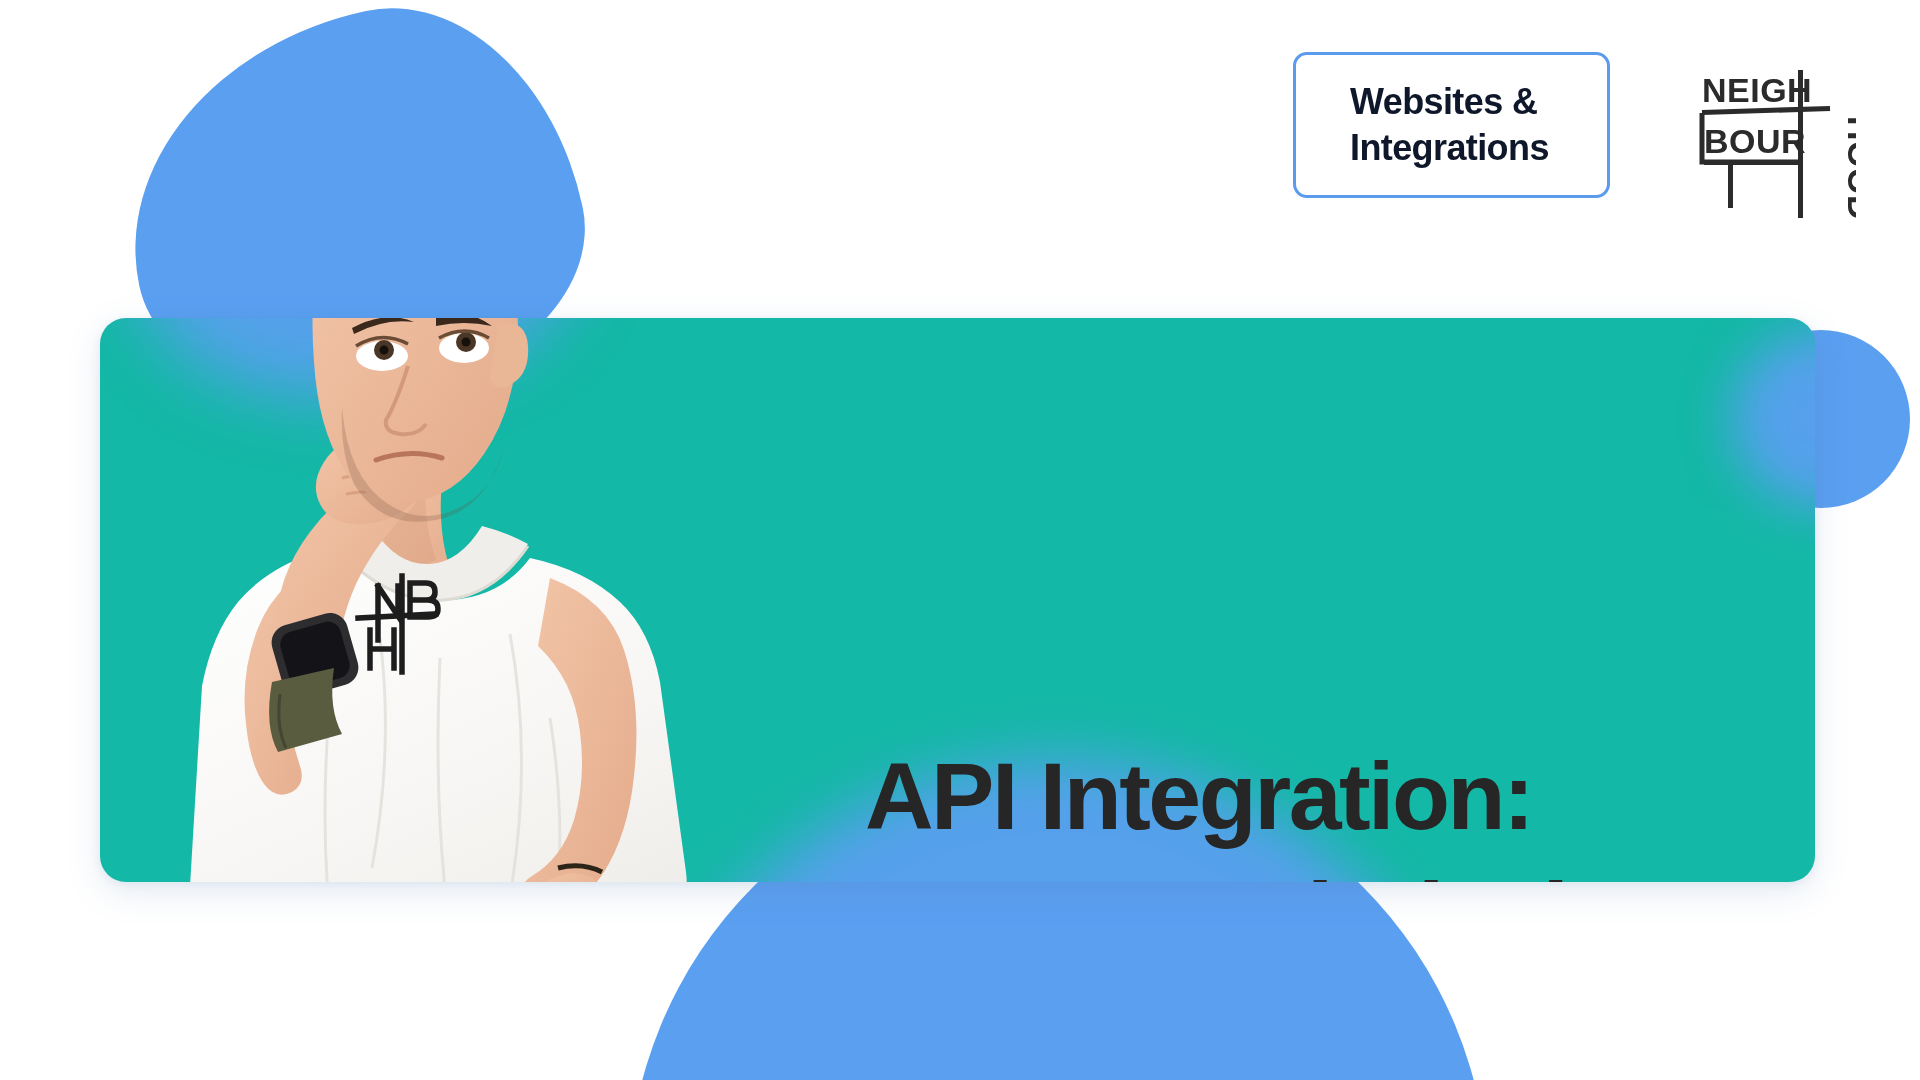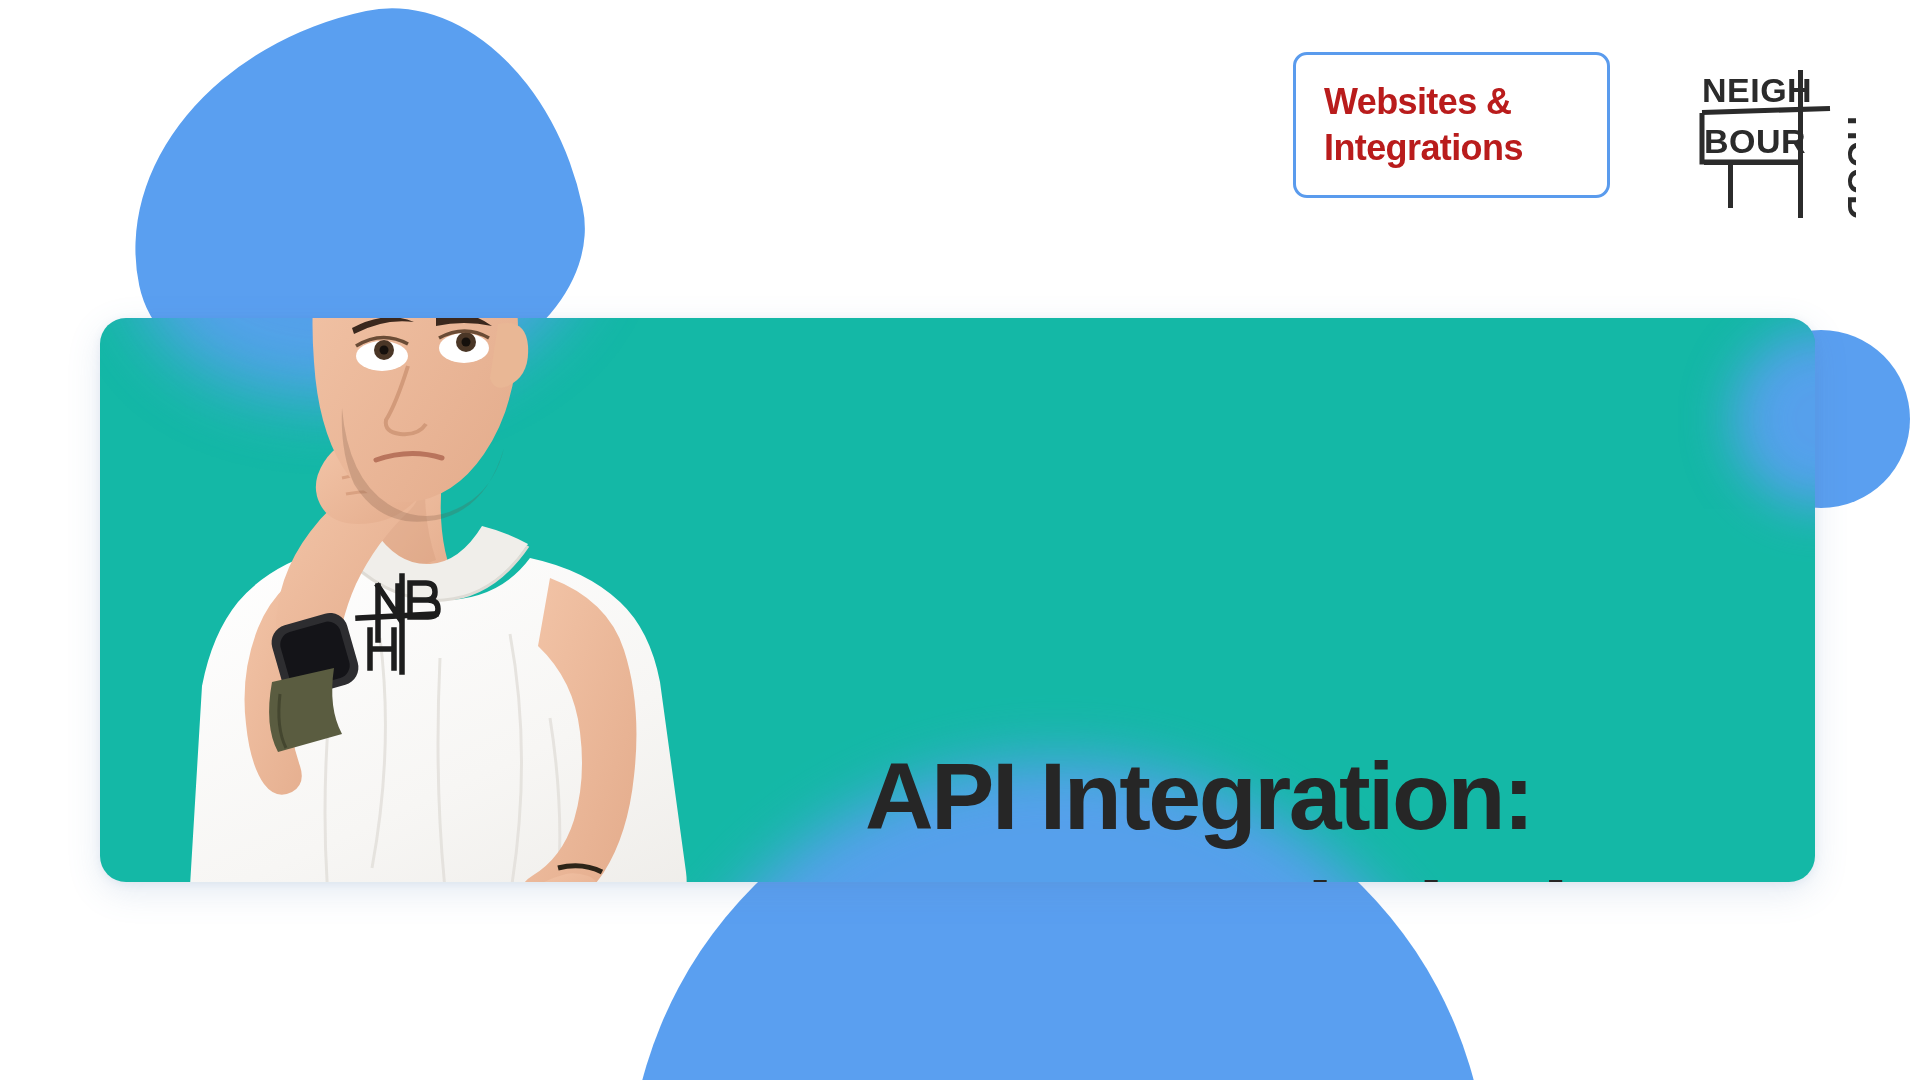--- a/index.html
+++ b/index.html
@@ -97,26 +97,26 @@
     position:absolute;
     left:1293px; top:52px;
     width:317px; height:146px;
     border:3px solid #5a9bed;
     border-radius:14px;
     background:rgba(255,255,255,.9);
     z-index:6;
     display:flex; align-items:center;
   }
   .badge-text {
-    color:#b91c1c;
+    color:#0f172a;
     font-size:36px;
     line-height:46px;
     font-weight:bold;
     letter-spacing:-.6px;
-    padding-left:28px;
+    padding-left:54px;
     white-space:pre-line;
   }
 
   
   .logo { position:absolute; left:1690px; top:58px; width:166px; height:166px; z-index:6; }
   .logo svg { width:100%; height:100%; display:block; }
 </style>
 </head>
 <body>
 

